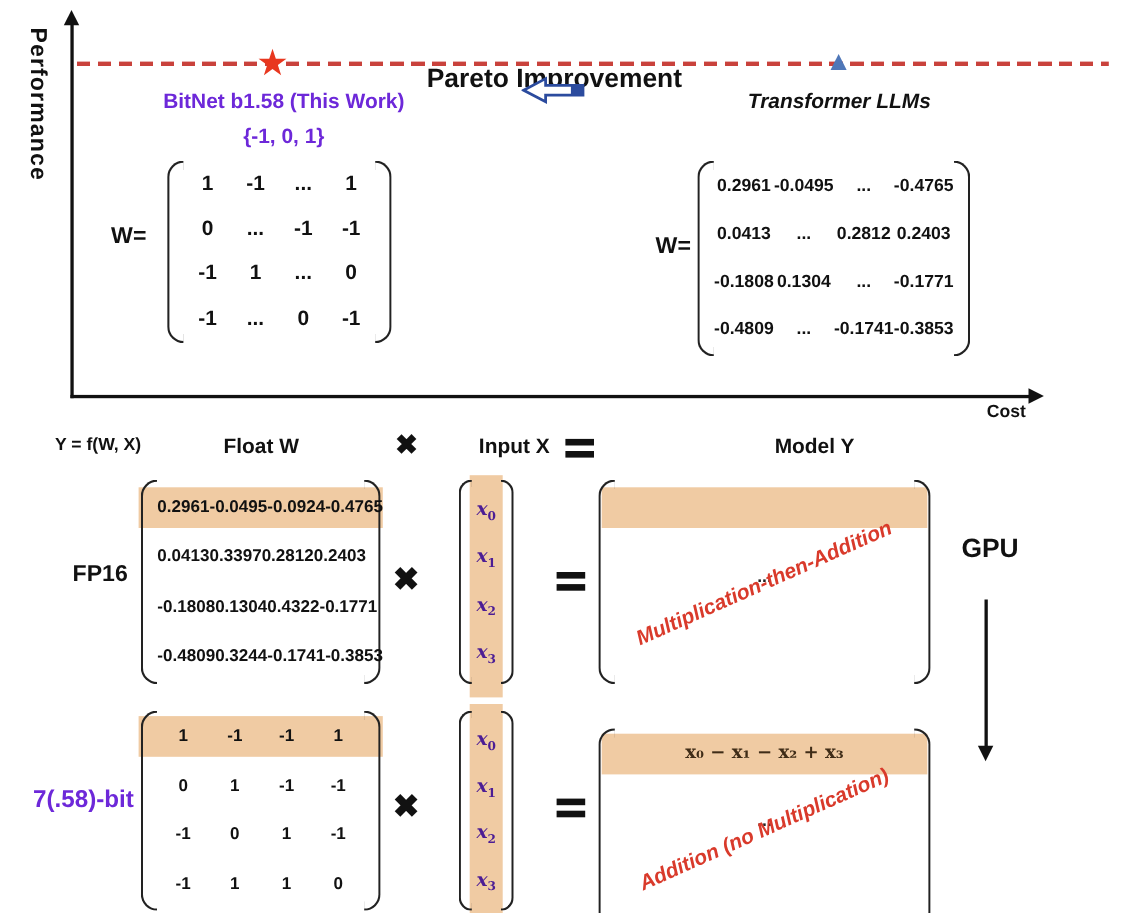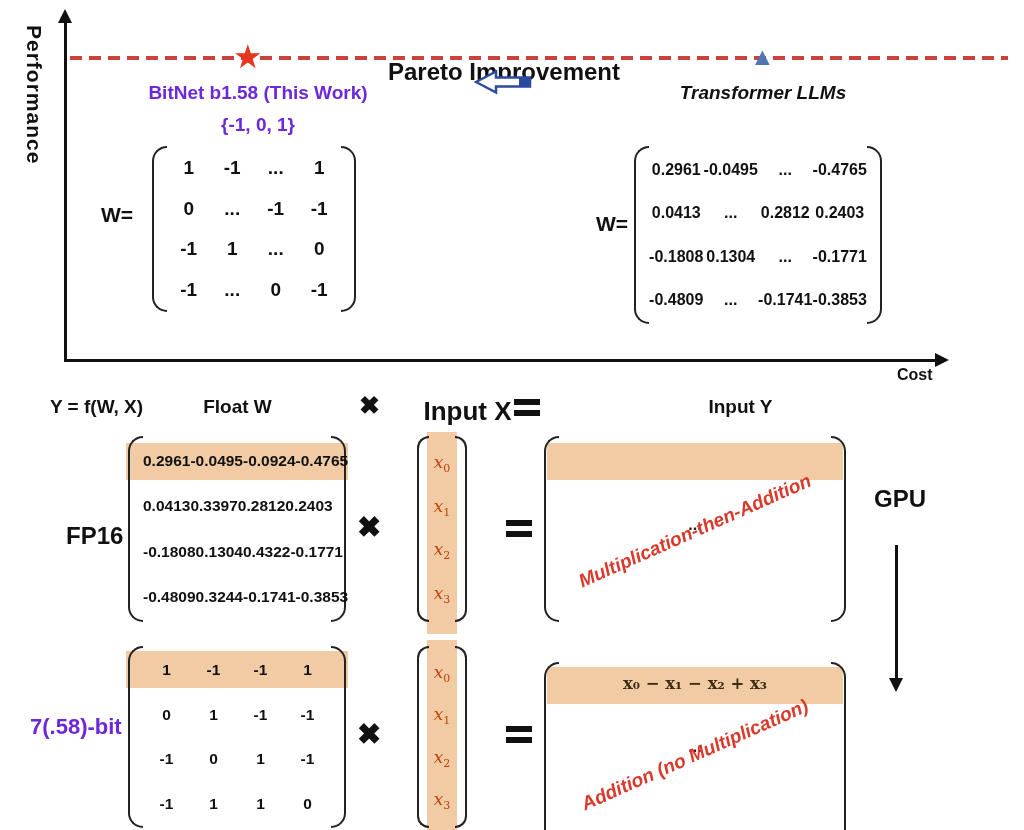--- a/index.html
+++ b/index.html
@@ -31,21 +31,21 @@
   .mat-fp .m-cell{font-size:16px;}
   .mat-sm .m-cell{font-size:15.5px;}
 
   .row-hl{position:absolute;background:#f0cba3;z-index:1;}
   .col-hl{position:absolute;background:#f0cba3;z-index:1;}
 
   
   .v-body{position:absolute;left:8px;right:8px;top:6px;bottom:6px;display:flex;
           flex-direction:column;justify-content:space-around;z-index:3;}
   .v-cell{text-align:center;font-family:"DejaVu Serif",serif;font-style:italic;
-          font-weight:normal;font-size:17px;color:#c2410c;}
+          font-weight:bold;font-size:17px;color:#4c1d95;}
   .v-cell sub{font-size:11px;font-style:normal;}
 
   
   .eq{position:absolute;left:0;right:0;text-align:center;z-index:3;
       font-family:"DejaVu Serif",serif;font-weight:bold;font-size:15.5px;color:#3f2c17;}
   .dots{position:absolute;left:0;right:0;text-align:center;z-index:3;font-weight:bold;color:#222;}
   .rot-note{position:absolute;left:0;right:0;text-align:center;z-index:4;
             transform:rotate(-24deg);font-weight:bold;font-style:italic;font-size:19px;}
 
   
@@ -138,31 +138,31 @@
         </div>
         <div class="m-row">
           <span class="m-cell">-0.4809</span>
           <span class="m-cell">...</span>
           <span class="m-cell">-0.1741</span>
           <span class="m-cell">-0.3853</span>
         </div>
       </div>
   </div>
 
-  <div class="abs b" style="left:50px;top:396px;font-size:19px;">Y = f(W, X)</div>
+  <div class="abs b" style="left:50px;top:396px;font-size:16px;">Y = f(W, X)</div>
   <div class="abs b ctr" style="left:180px;top:396px;width:115px;font-size:19px;">Float W</div>
   <div class="abs times" style="left:359px;top:393px;font-size:25px;">✖</div>
-  <div class="abs b ctr" style="left:420px;top:396px;width:95px;font-size:26px;">Input X</div>
+  <div class="abs b ctr" style="left:420px;top:396px;width:95px;font-size:19px;">Input X</div>
   <div class="abs heavy-eq" style="left:514px;top:399px;">
     <div class="bar"></div>
       <div class="bar"></div>
   </div>
-  <div class="abs b ctr" style="left:678px;top:396px;width:125px;font-size:19px;">Input Y</div>
-
-  <div class="abs b" style="left:66px;top:522px;font-size:24px;">FP16</div>
+  <div class="abs b ctr" style="left:678px;top:396px;width:125px;font-size:19px;">Model Y</div>
+
+  <div class="abs b" style="left:66px;top:510px;font-size:21px;">FP16</div>
 
   <div class="mat mat-sm" style="left:128px;top:436px;width:218px;height:186px;">
     <div class="row-hl" style="left:-2px;right:-2px;top:7px;height:37px;"></div>
     <div class="paren paren-l"></div>
     <div class="paren paren-r"></div>
     <div class="m-body">
         <div class="m-row">
           <span class="m-cell">0.2961</span>
           <span class="m-cell">-0.0495</span>
           <span class="m-cell">-0.0924</span>

